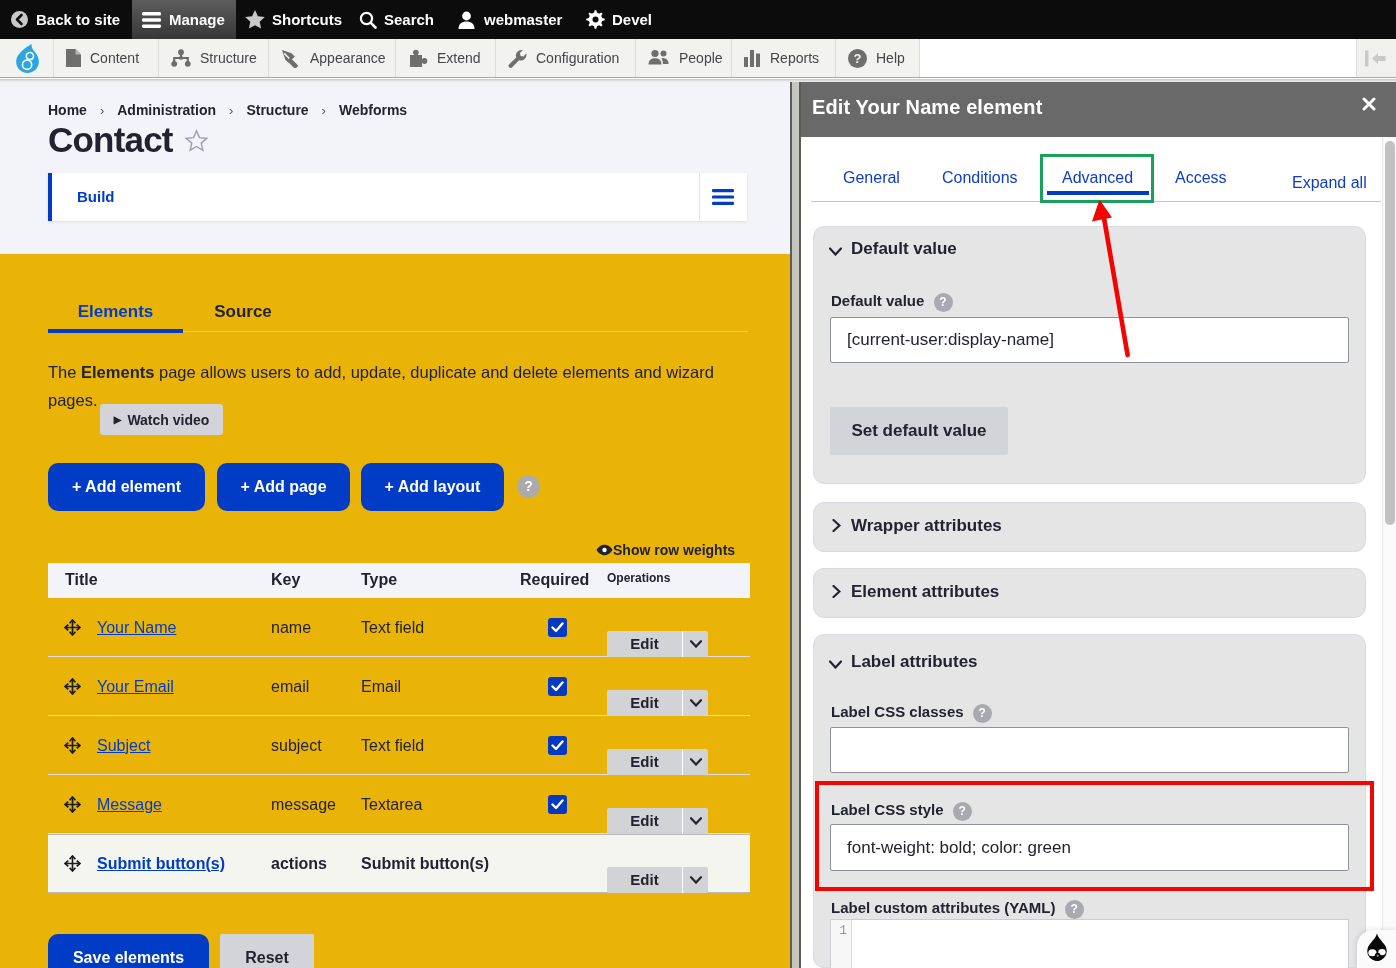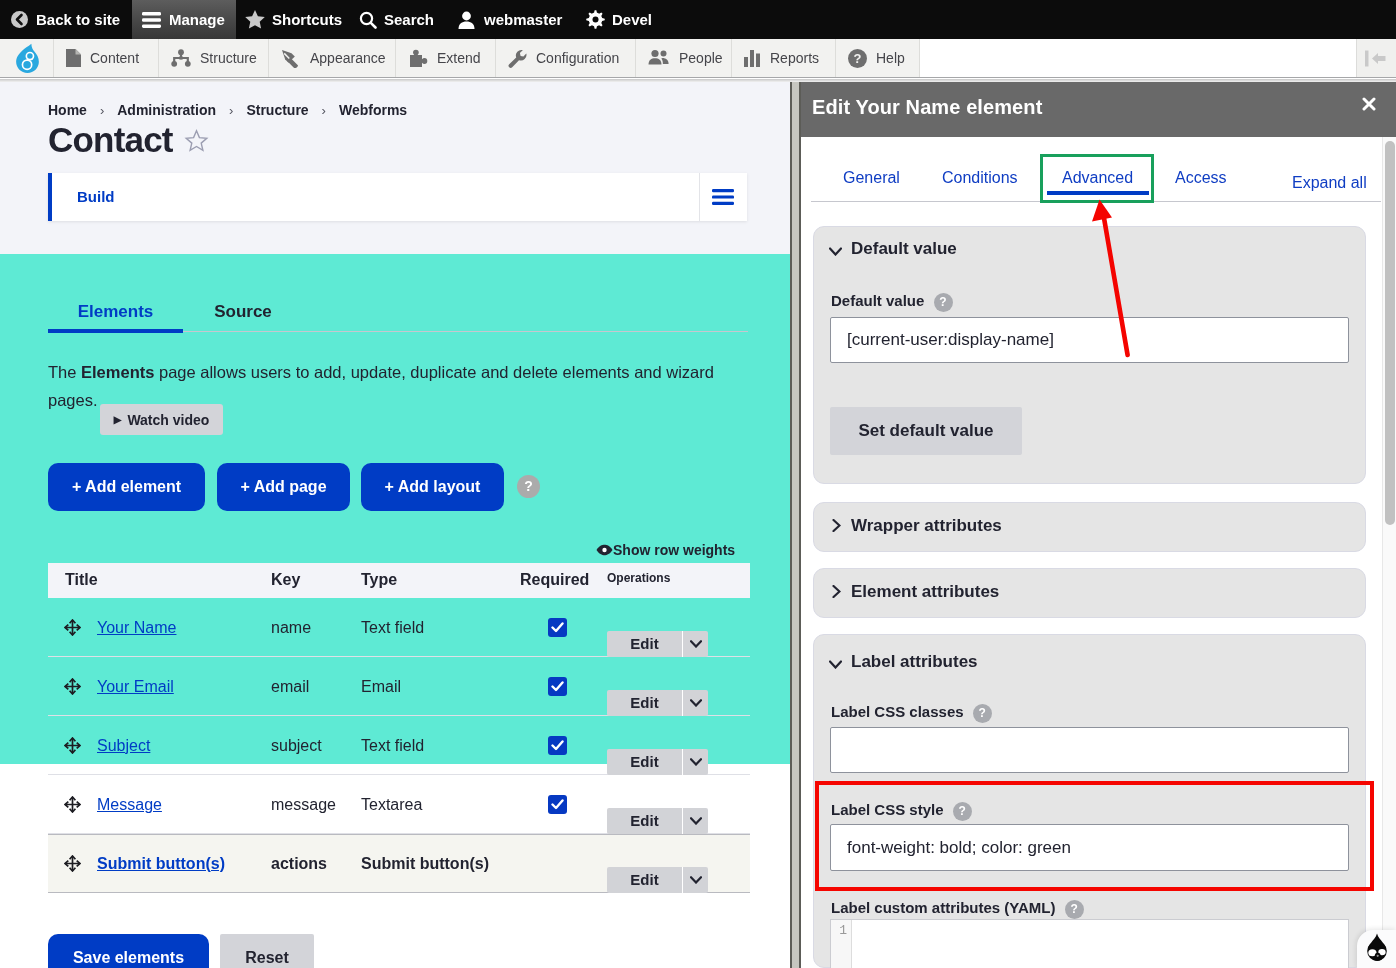--- a/index.html
+++ b/index.html
@@ -8,21 +8,21 @@
 #topbar { position:absolute; left:0; top:0; width:1396px; height:39px; background:#0c0c0c; color:#fff; }
 .tb-item { position:absolute; top:0; height:39px; display:flex; align-items:center; color:#fff; font-size:15px; font-weight:bold; }
 #manage-active { position:absolute; left:132px; top:0; width:104px; height:39px; background:linear-gradient(180deg,#5d5d5d 0%,#474747 55%,#373737 100%); }
 
 #toolbar { position:absolute; left:0; top:39px; width:1396px; height:39px; background:#fff; border-bottom:1px solid #a6a7a9; }
 #toolbar-strip { position:absolute; left:0; top:0; width:920px; height:38px; background:#f2f2f0; }
 #toolbar-toggle { position:absolute; right:0; top:0; width:40px; height:38px; background:#f0f0ee; border-left:1px solid #dcdcda; }
 .tl-item { position:absolute; top:0; height:38px; display:flex; align-items:center; gap:9px; color:#45454a; font-size:14px; border-left:1px solid #ddddda; padding-left:12px; }
 #toolbar-shadow { position:absolute; left:0; top:79px; width:1396px; height:4px; background:linear-gradient(180deg,rgba(0,0,0,0.22),rgba(0,0,0,0)); }
 
-#main { position:absolute; left:0; top:82px; width:790px; height:682px; background:#5eead4; }
+#main { position:absolute; left:0; top:82px; width:790px; height:886px; background:#eab308; }
 #head-gray { position:absolute; left:0; top:0; width:790px; height:172px; background:#f3f4f9; }
 .crumb { font-size:14px; font-weight:bold; color:#222330; text-decoration:none; }
 .crumb-sep { color:#545560; font-size:13px; font-weight:normal; padding:0 13px; }
 #buildbox { position:absolute; left:48px; top:91px; width:699px; height:48px; background:#fff; border-left:4px solid #003cc5; box-shadow:0 1px 3px rgba(0,0,0,0.09); }
 #buildbox .lbl { position:absolute; left:25px; top:15px; color:#003cc5; font-weight:bold; font-size:15px; }
 #buildbox .sep { position:absolute; right:47px; top:0; width:1px; height:48px; background:#e3e4e8; }
 
 .tab-underline-blue { position:absolute; background:#003cc5; }
 
 .btn-blue { background:#003cc5; color:#fff; font-weight:bold; font-size:16px; border:none; border-radius:10px; display:flex; align-items:center; justify-content:center; position:absolute; font-family:"Liberation Sans", sans-serif; }
@@ -347,21 +347,21 @@
   <div style="position:absolute; left:246px; top:109px; width:102px; height:4px; background:#003cc5;"></div>
   <div style="position:absolute; left:10px; top:119px; width:570px; height:1px; background:#c6c7ce;"></div>
 
   <div class="details" style="top:144px; height:258px;">
     <svg style="position:absolute; left:15px; top:20px;" width="13" height="9" viewBox="0 0 13 9">
         <path d="M1 1.5 L6.5 7.5 L12 1.5" stroke="#222330" stroke-width="2.2" fill="none" stroke-linecap="round"></path>
       </svg>
     <div class="summary" style="position:absolute; left:37px; top:12px;">Default value</div>
     <div class="flabel" style="position:absolute; left:17px; top:65px;">Default value <span class="helpc" style="margin-left:5px;">?</span></div>
     <div class="tinput" style="left:16px; top:90px; width:519px; height:46px;">[current-user:display-name]</div>
-    <div class="btn-gray" style="left:16px; top:180px; width:192px; height:48px; font-size:17px;">Set default value</div>
+    <div class="btn-gray" style="left:16px; top:180px; width:178px; height:48px; font-size:17px;">Set default value</div>
   </div>
 
   <div class="details" style="top:486px; height:50px;">
     <svg style="position:absolute; left:18px; top:16px;" width="9" height="13" viewBox="0 0 9 13">
         <path d="M1.5 1 L7.5 6.5 L1.5 12" stroke="#222330" stroke-width="2.2" fill="none" stroke-linecap="round"></path>
       </svg>
     <div class="summary" style="position:absolute; left:37px; top:13px;">Element attributes</div>
   </div>
   <div class="details" style="top:420px; height:50px;">
     <svg style="position:absolute; left:18px; top:16px;" width="9" height="13" viewBox="0 0 9 13">

